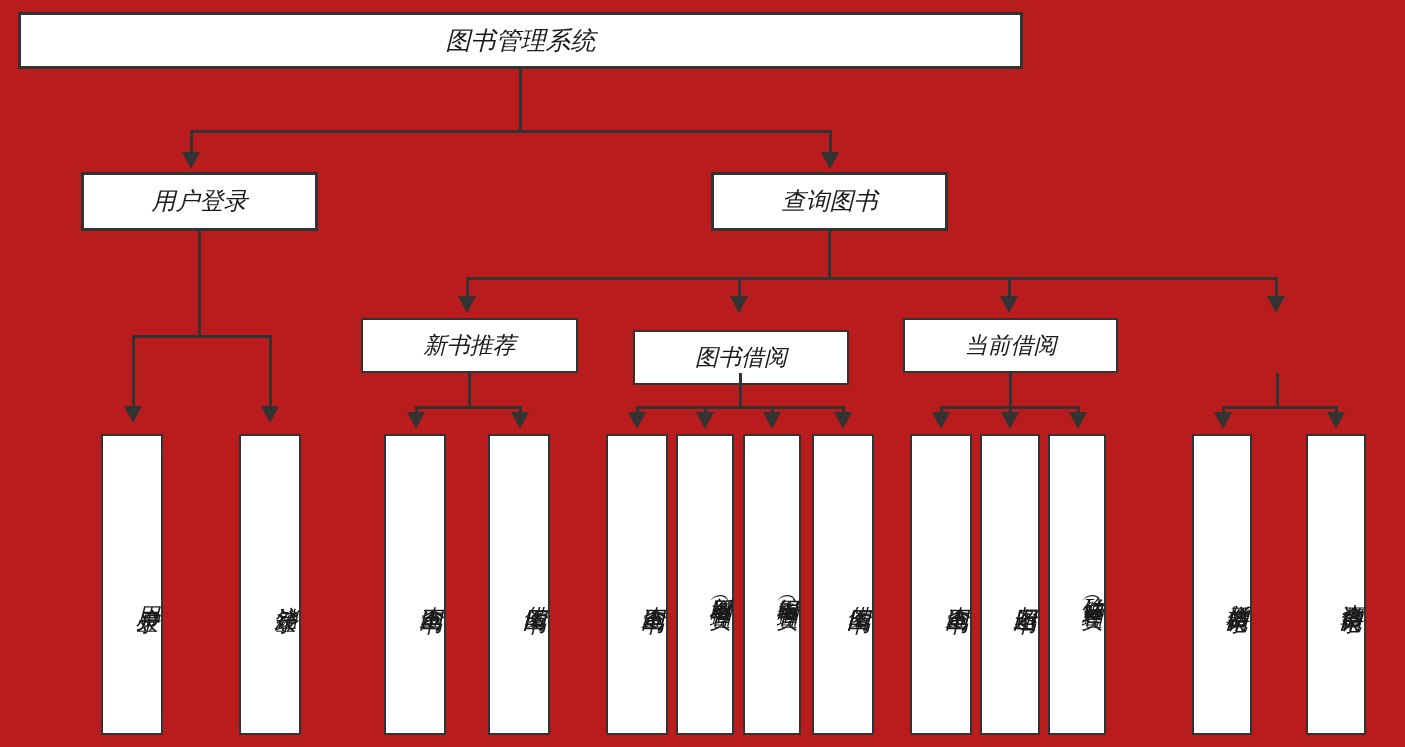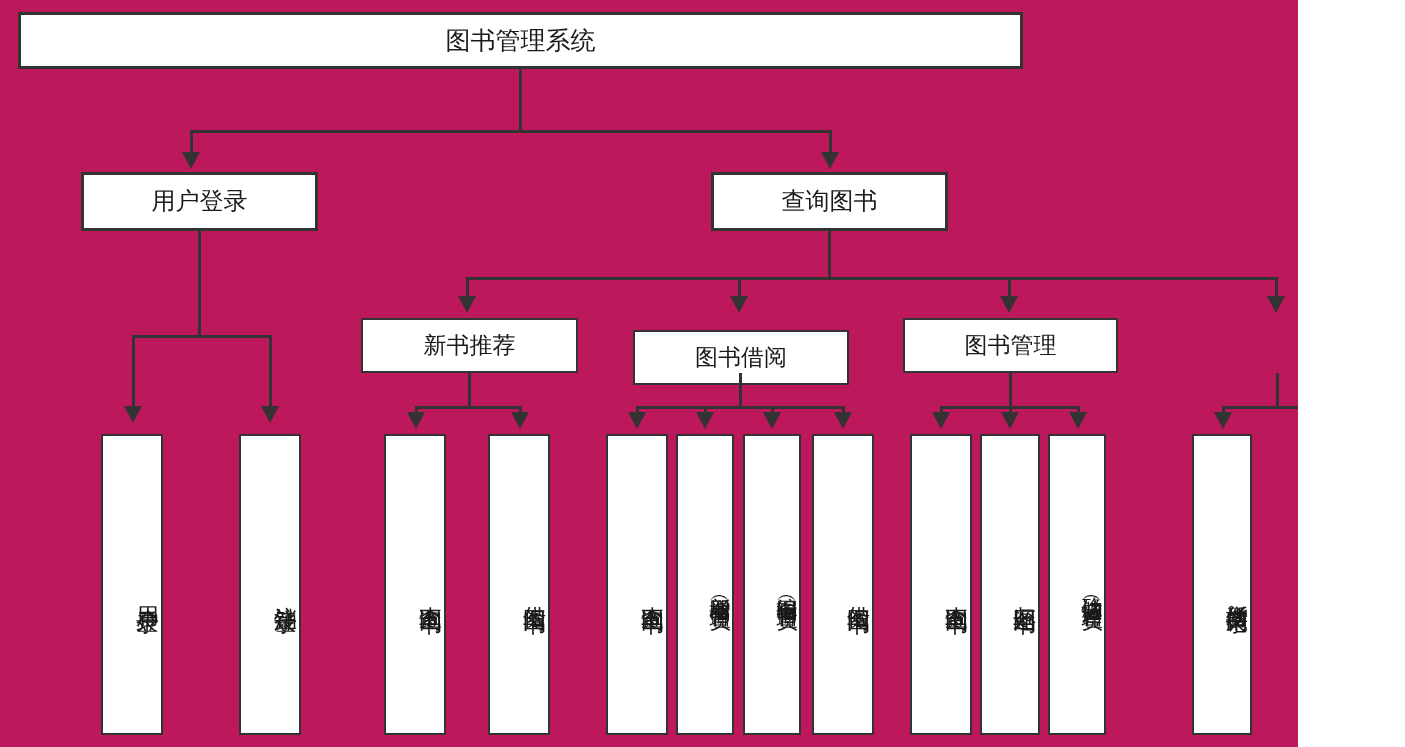--- a/index.html
+++ b/index.html
@@ -6,24 +6,25 @@
   html, body {
     margin: 0;
     padding: 0;
     background: #ffffff;
   }
   body {
     font-family: "DejaVu Sans", "Liberation Sans", sans-serif;
   }
   #canvas {
     position: relative;
-    width: 1298px;
+    width: 1405px;
     height: 747px;
-    background: #be185d;
+    background: #b91c1c;
     overflow: hidden;
+    font-style: italic;
   }
   
   .node {
     position: absolute;
     box-sizing: border-box;
     border: 3px solid #333333;
     background: #ffffff;
     display: flex;
     align-items: center;
     justify-content: center;
@@ -126,21 +127,21 @@
   <div class="vline" style="left:1008px; top:277px; height:22px;"></div>
   <div class="arrow" style="left:1000px; top:296px;"></div>
 
   <div class="vline" style="left:1275px; top:277px; height:22px;"></div>
   <div class="arrow" style="left:1267px; top:296px;"></div>
 
   <div class="node lvl2" style="left:361px; top:318px; width:217px; height:55px;">新书推荐</div>
 
   <div class="node lvl2" style="left:633px; top:318px; width:216px; height:55px;margin-top:12px;">图书借阅</div>
 
-  <div class="node lvl2" style="left:903px; top:318px; width:215px; height:55px;">图书管理</div>
+  <div class="node lvl2" style="left:903px; top:318px; width:215px; height:55px;">当前借阅</div>
 
 
   <div class="vline" style="left:468px; top:373px; height:35px;"></div>
   <div class="hline" style="left:415px; top:406px; width:107px;"></div>
   <div class="vline" style="left:415px; top:406px; height:10px;"></div>
   <div class="arrow" style="left:407px; top:412px;"></div>
   <div class="vline" style="left:519px; top:406px; height:10px;"></div>
   <div class="arrow" style="left:511px; top:412px;"></div>
 
   <div class="vline" style="left:739px; top:373px; height:35px;"></div>

